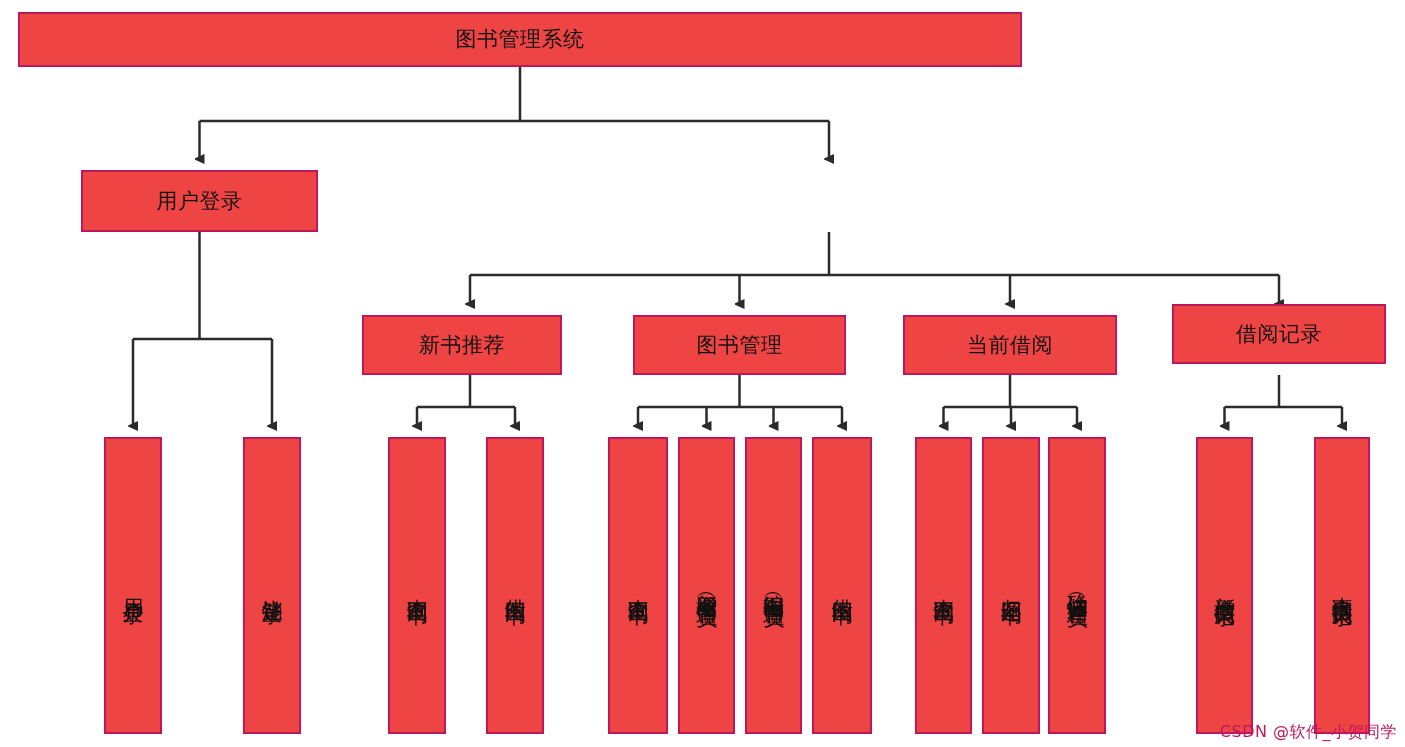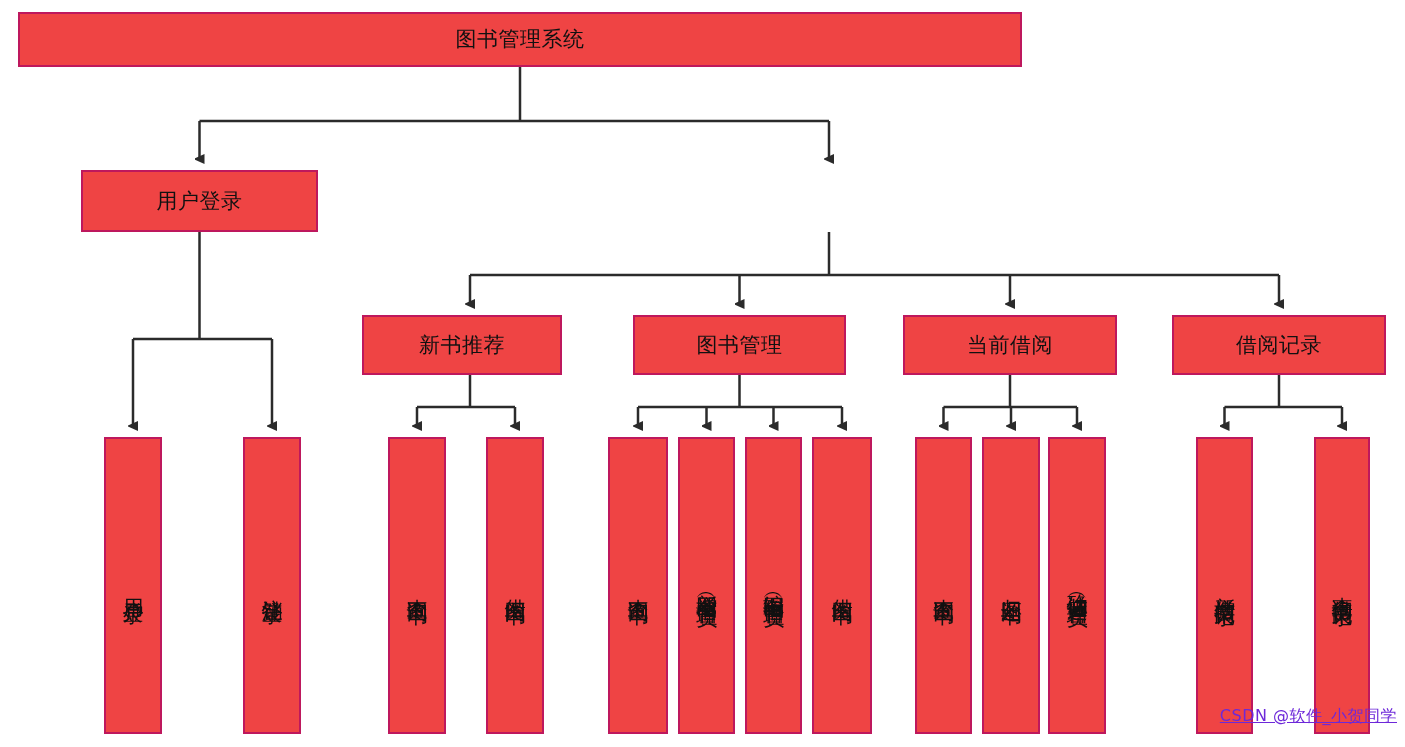--- a/index.html
+++ b/index.html
@@ -54,26 +54,25 @@
     text-orientation: upright;
     font-size: 21px;
     line-height: 1.35;
     letter-spacing: 2px;
     white-space: normal;
     max-height: 100%;
   }
   .watermark {
     position: absolute;
     right: 8px;
-    bottom: 20px;
+    bottom: 4px;
     font-size: 16px;
-    color: #6d28d9;
+    color: #be185d;
     white-space: nowrap;
     letter-spacing: 0.5px;
-    text-decoration: underline;
   }
 </style>
 </head>
 <body>
 
 <div id="canvas">
 
   <svg class="edges" viewBox="0 0 1405 747" xmlns="http://www.w3.org/2000/svg">
     <defs>
       <marker id="arrow" markerWidth="10" markerHeight="10" refX="5" refY="5" orient="auto" markerUnits="userSpaceOnUse">
@@ -127,21 +126,21 @@
 
   <div class="node" style="left: 362px; top: 315px; width: 200px; height: 60px;">
     <span class="node-label">新书推荐</span>
   </div>
   <div class="node" style="left: 633px; top: 315px; width: 213px; height: 60px;">
     <span class="node-label">图书管理</span>
   </div>
   <div class="node" style="left: 903px; top: 315px; width: 214px; height: 60px; align-items: center;">
     <span class="node-label">当前借阅</span>
   </div>
-  <div class="node" style="left: 1172px; top: 315px; width: 214px; height: 60px;">
+  <div class="node" style="left: 1172px; top: 304px; width: 214px; height: 60px;">
     <span class="node-label">借阅记录</span>
   </div>
 
   <div class="node leaf" style="left: 104px; top: 437px; width: 58px; height: 297px;">
     <span class="node-label">用户登录</span>
   </div>
   <div class="node leaf" style="left: 243px; top: 437px; width: 58px; height: 297px;">
     <span class="node-label">注销登录</span>
   </div>
 

